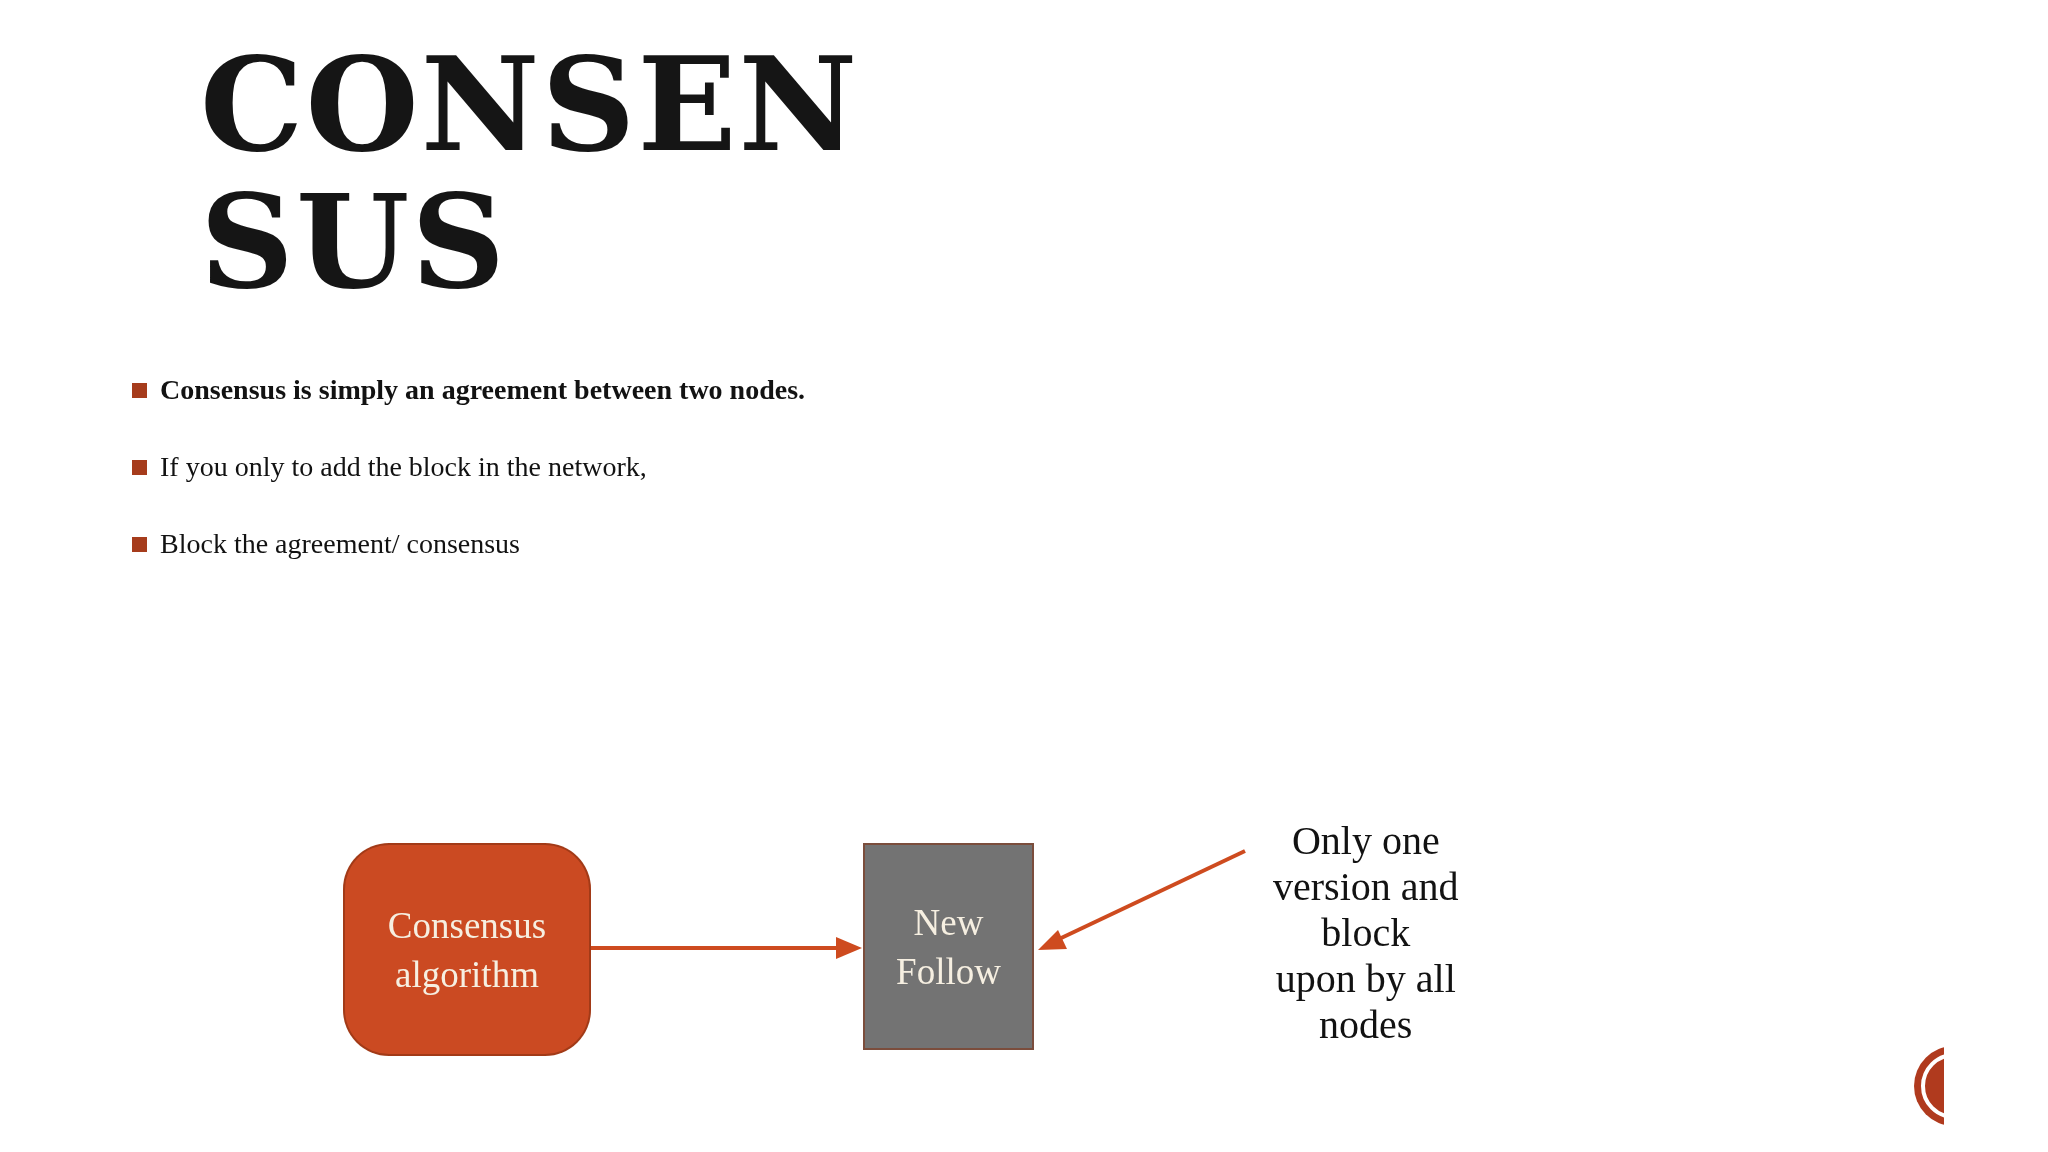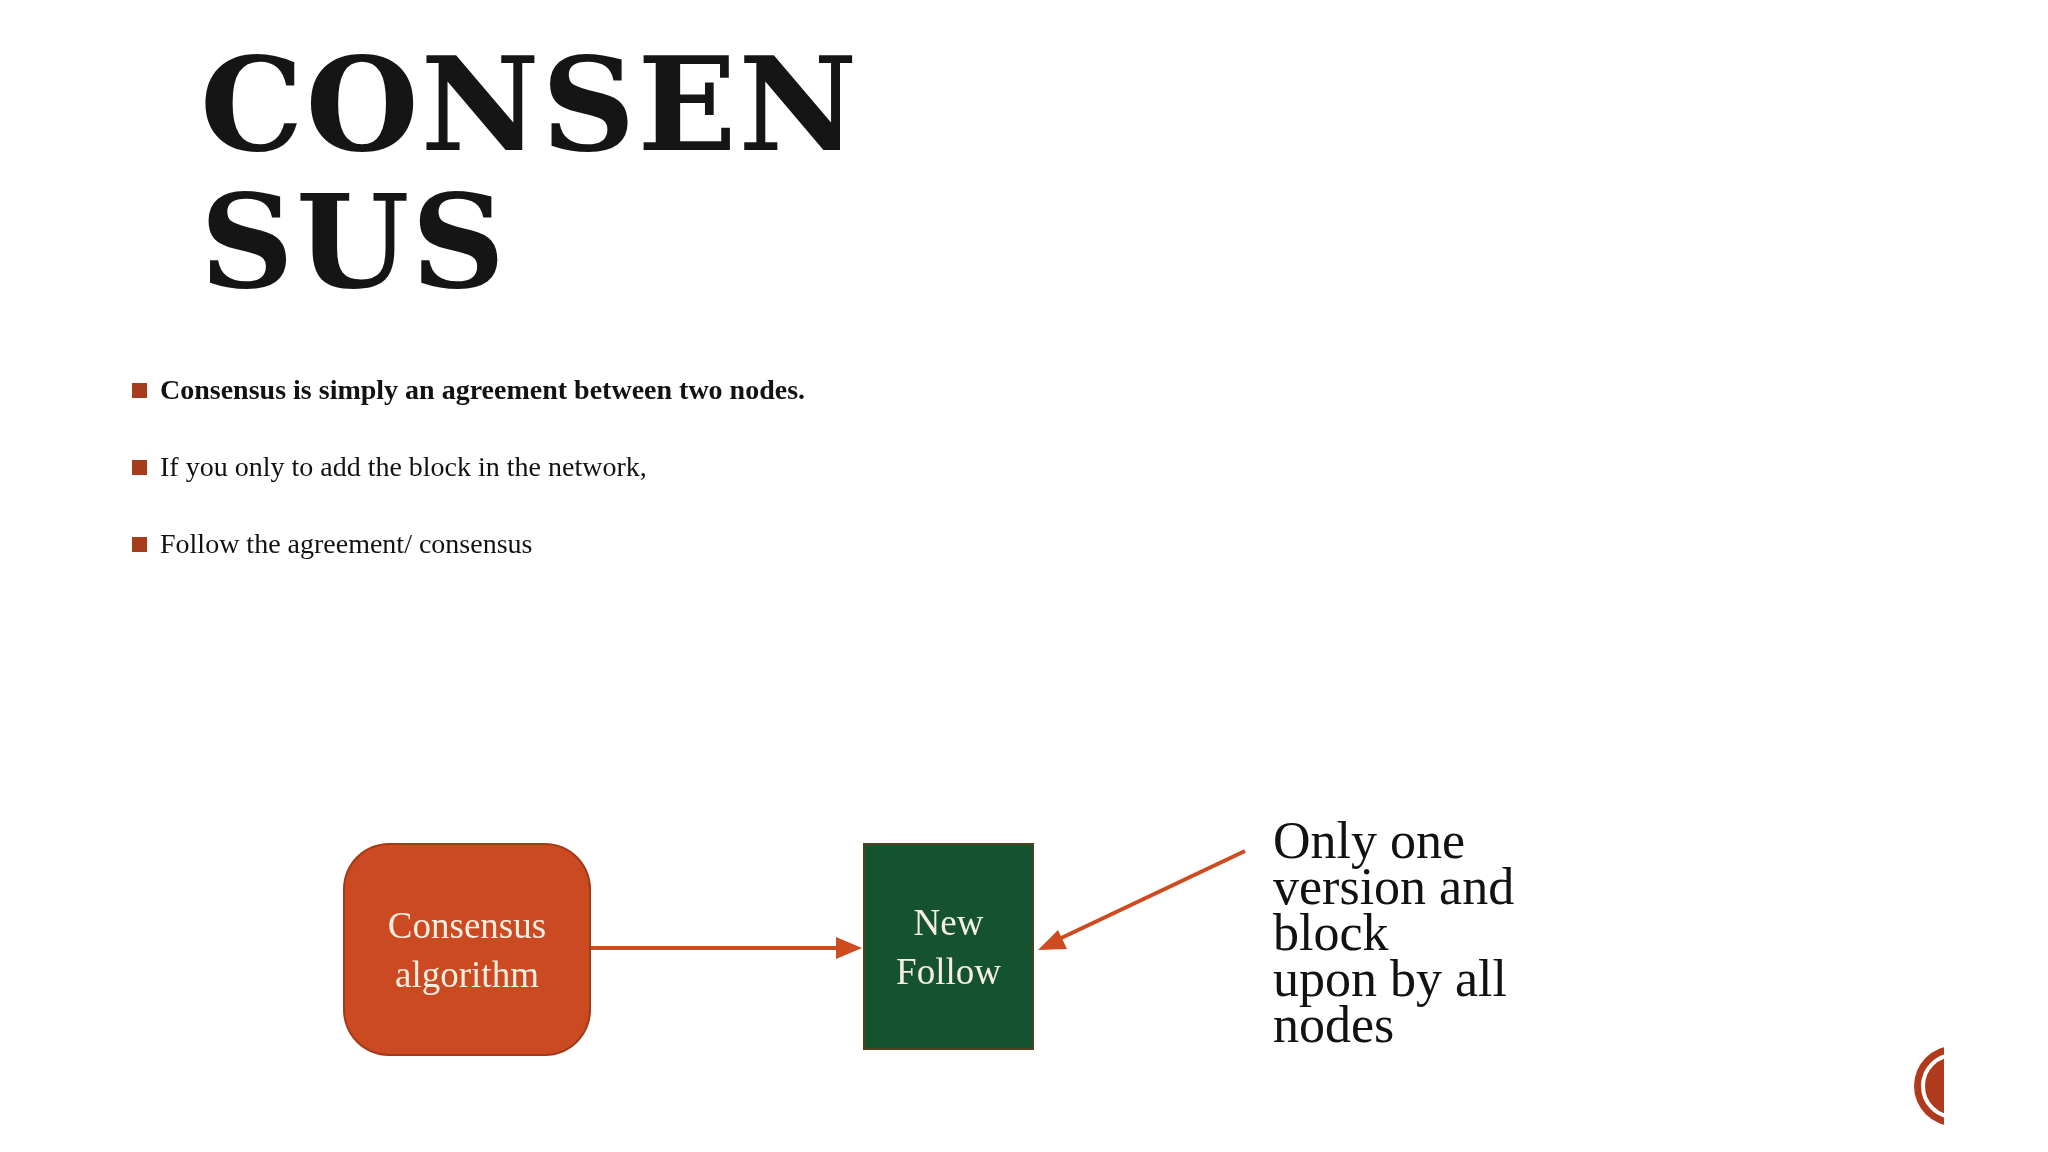--- a/index.html
+++ b/index.html
@@ -51,22 +51,23 @@
   .box-consensus{
     left:343px;top:843px;width:248px;height:213px;
     border-radius:46px;
   }
   .box-newblock{
     left:863px;top:843px;width:171px;height:207px;
   }
   
   .annotation{
     position:absolute;left:1273px;top:818px;
-    font-size:52px;line-height:46px;
+    font-size:40px;line-height:46px;
     color:#121212;
+    text-align:center;
   }
   
   .overlay{position:absolute;left:0;top:0;width:2048px;height:1152px;pointer-events:none;}
 </style>
 </head>
 <body>
 
 <div class="slide">
 
   <div class="title">
@@ -78,32 +79,32 @@
     <li>
       <span class="marker" style="background: rgb(166, 60, 28);"></span>
       <div class="bt"><b>Consensus is simply an agreement between two nodes.</b><span></span></div>
     </li>
     <li>
       <span class="marker" style="background: rgb(166, 60, 28);"></span>
       <div class="bt"><b></b><span>If you only to add the block in the network,</span></div>
     </li>
     <li>
       <span class="marker" style="background: rgb(166, 60, 28);"></span>
-      <div class="bt"><b></b><span>Follow the agreement/ consensus</span></div>
+      <div class="bt"><b></b><span>Block the agreement/ consensus</span></div>
     </li>
   </ul>
 
   <div class="box box-consensus" style="background: rgb(203, 74, 34);">
     <div>
       <div>Consensus</div>
       <div>algorithm</div>
     </div>
   </div>
 
-  <div class="box box-newblock" style="background: #14532d;">
+  <div class="box box-newblock" style="background: #737373;">
     <div>
       <div>New</div>
       <div>Follow</div>
     </div>
   </div>
 
   <div class="annotation">
     <div>Only one</div>
     <div>version and</div>
     <div>block</div>

